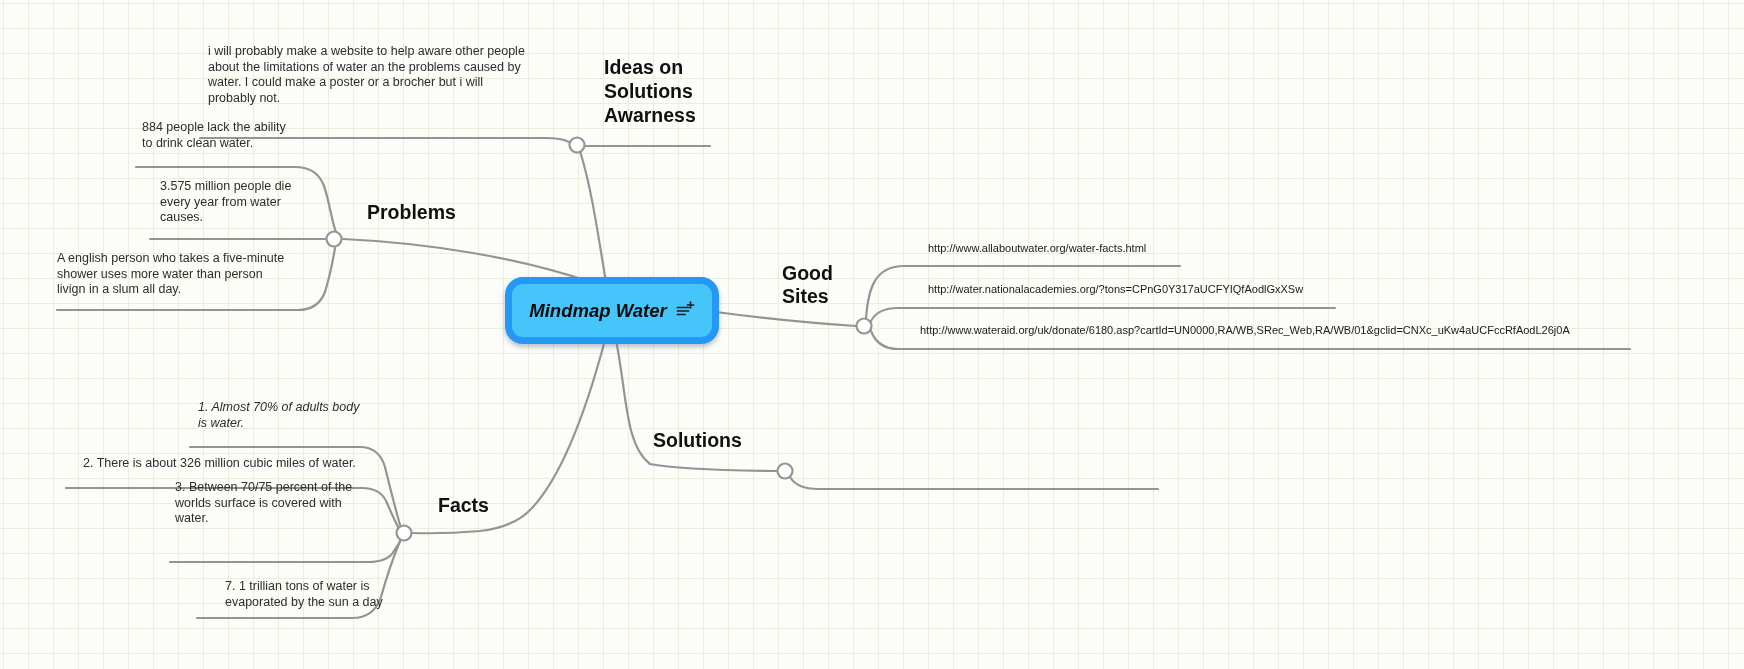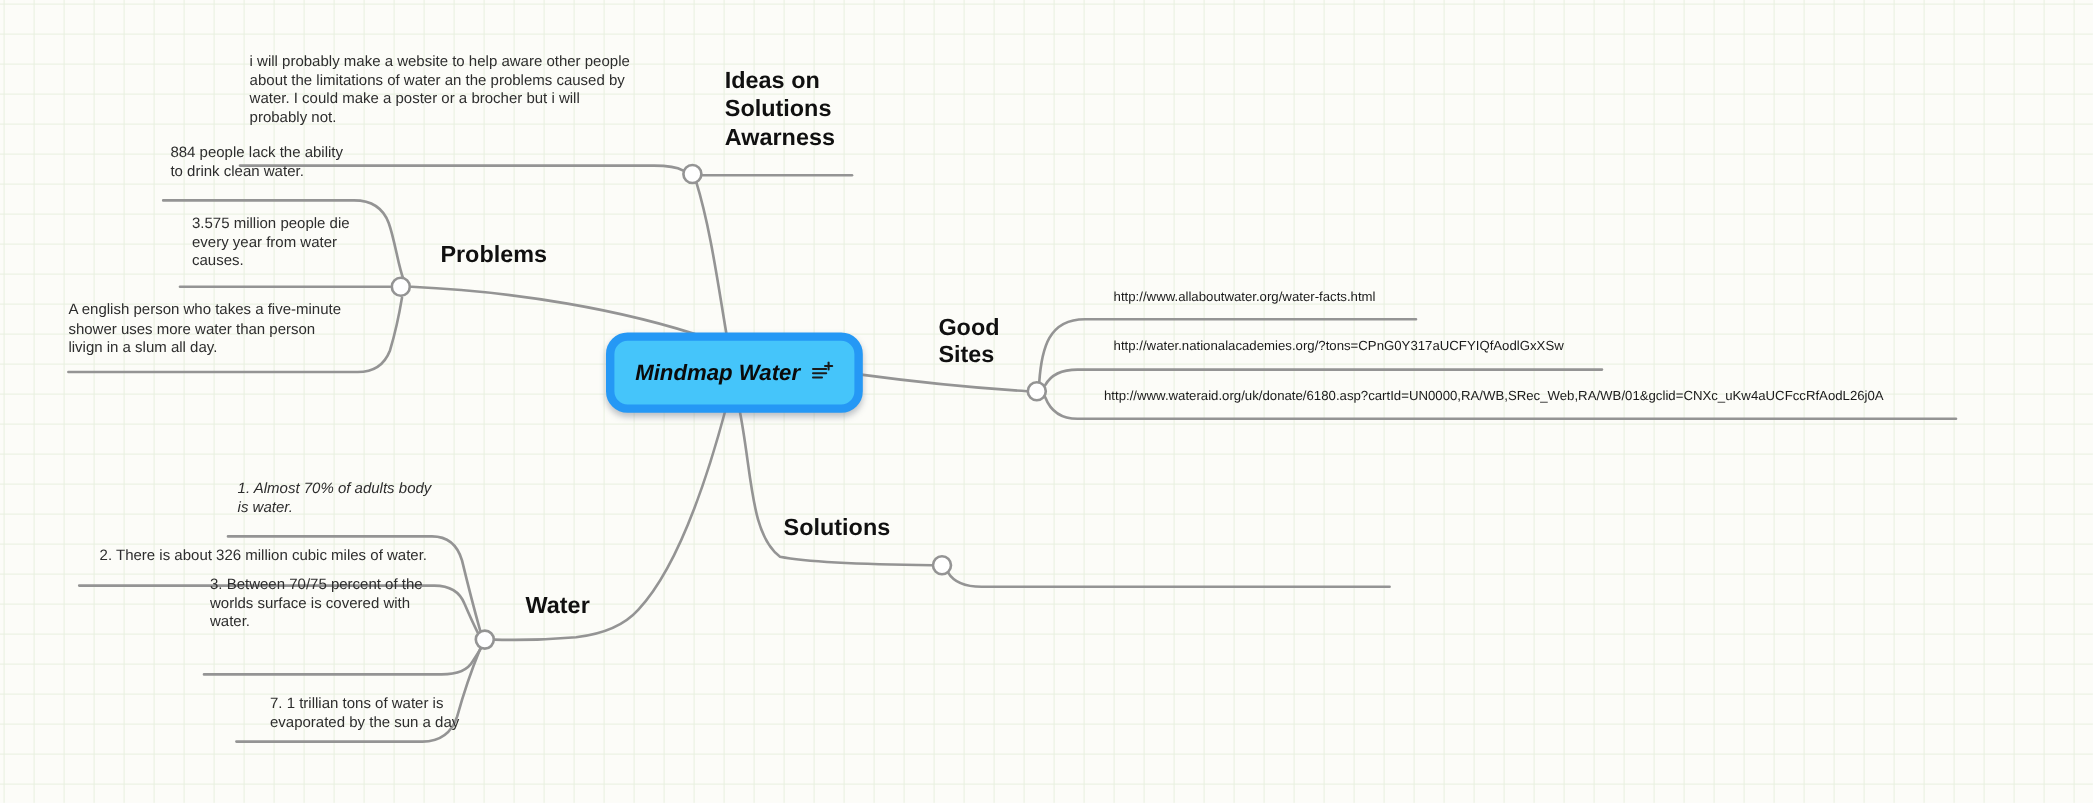--- a/index.html
+++ b/index.html
@@ -93,21 +93,21 @@
     <circle cx="404" cy="533" r="7.5"></circle>
   </svg>
 
   <div class="blabel ideas-lh" style="left:604px;top:55px;">Ideas on
 Solutions
 Awarness</div>
   <div class="blabel" style="left:367px;top:201px;">Problems</div>
   <div class="blabel" style="left:782px;top:262px;">Good
 Sites</div>
   <div class="blabel" style="left:653px;top:429px;">Solutions</div>
-  <div class="blabel" style="left:438px;top:494px;">Water</div>
+  <div class="blabel" style="left:438px;top:494px;">Facts</div>
 
   <div class="note" style="left:208px;top:44px;">i will probably make a website to help aware other people
 about the limitations of water an the problems caused by
 water. I could make a poster or a brocher but i will
 probably not.</div>
 
   <div class="note" style="left:142px;top:120px;">884 people lack the ability
 to drink clean water.</div>
   <div class="note" style="left:160px;top:179px;">3.575 million people die
 every year from water

